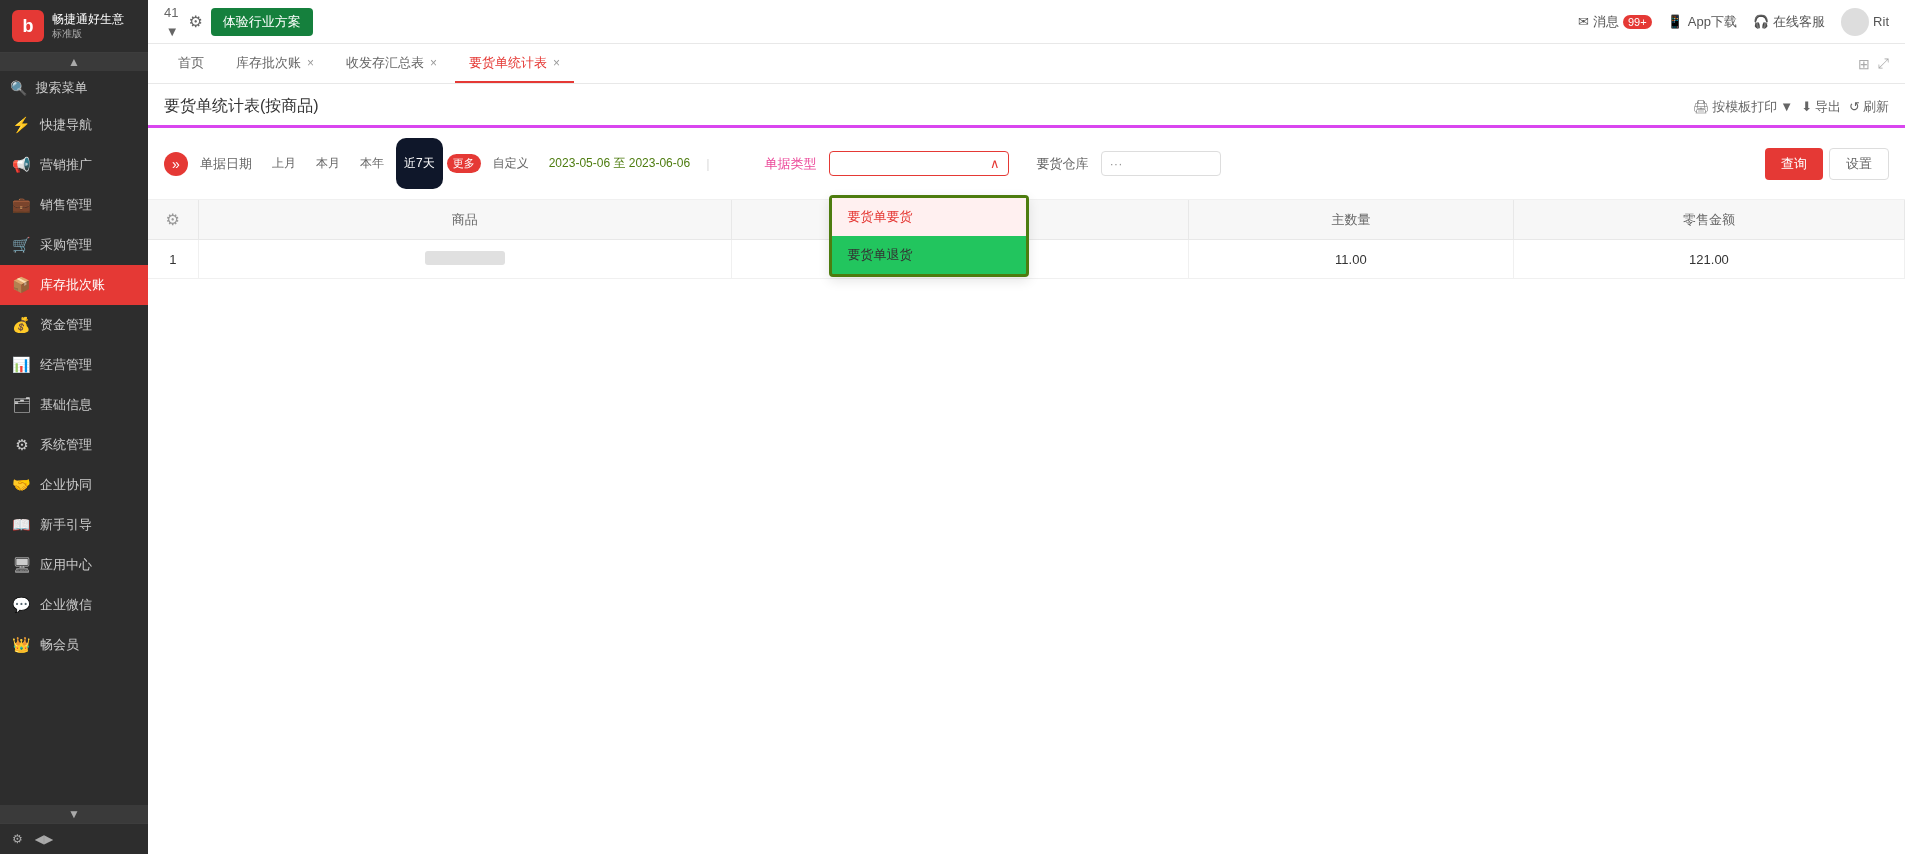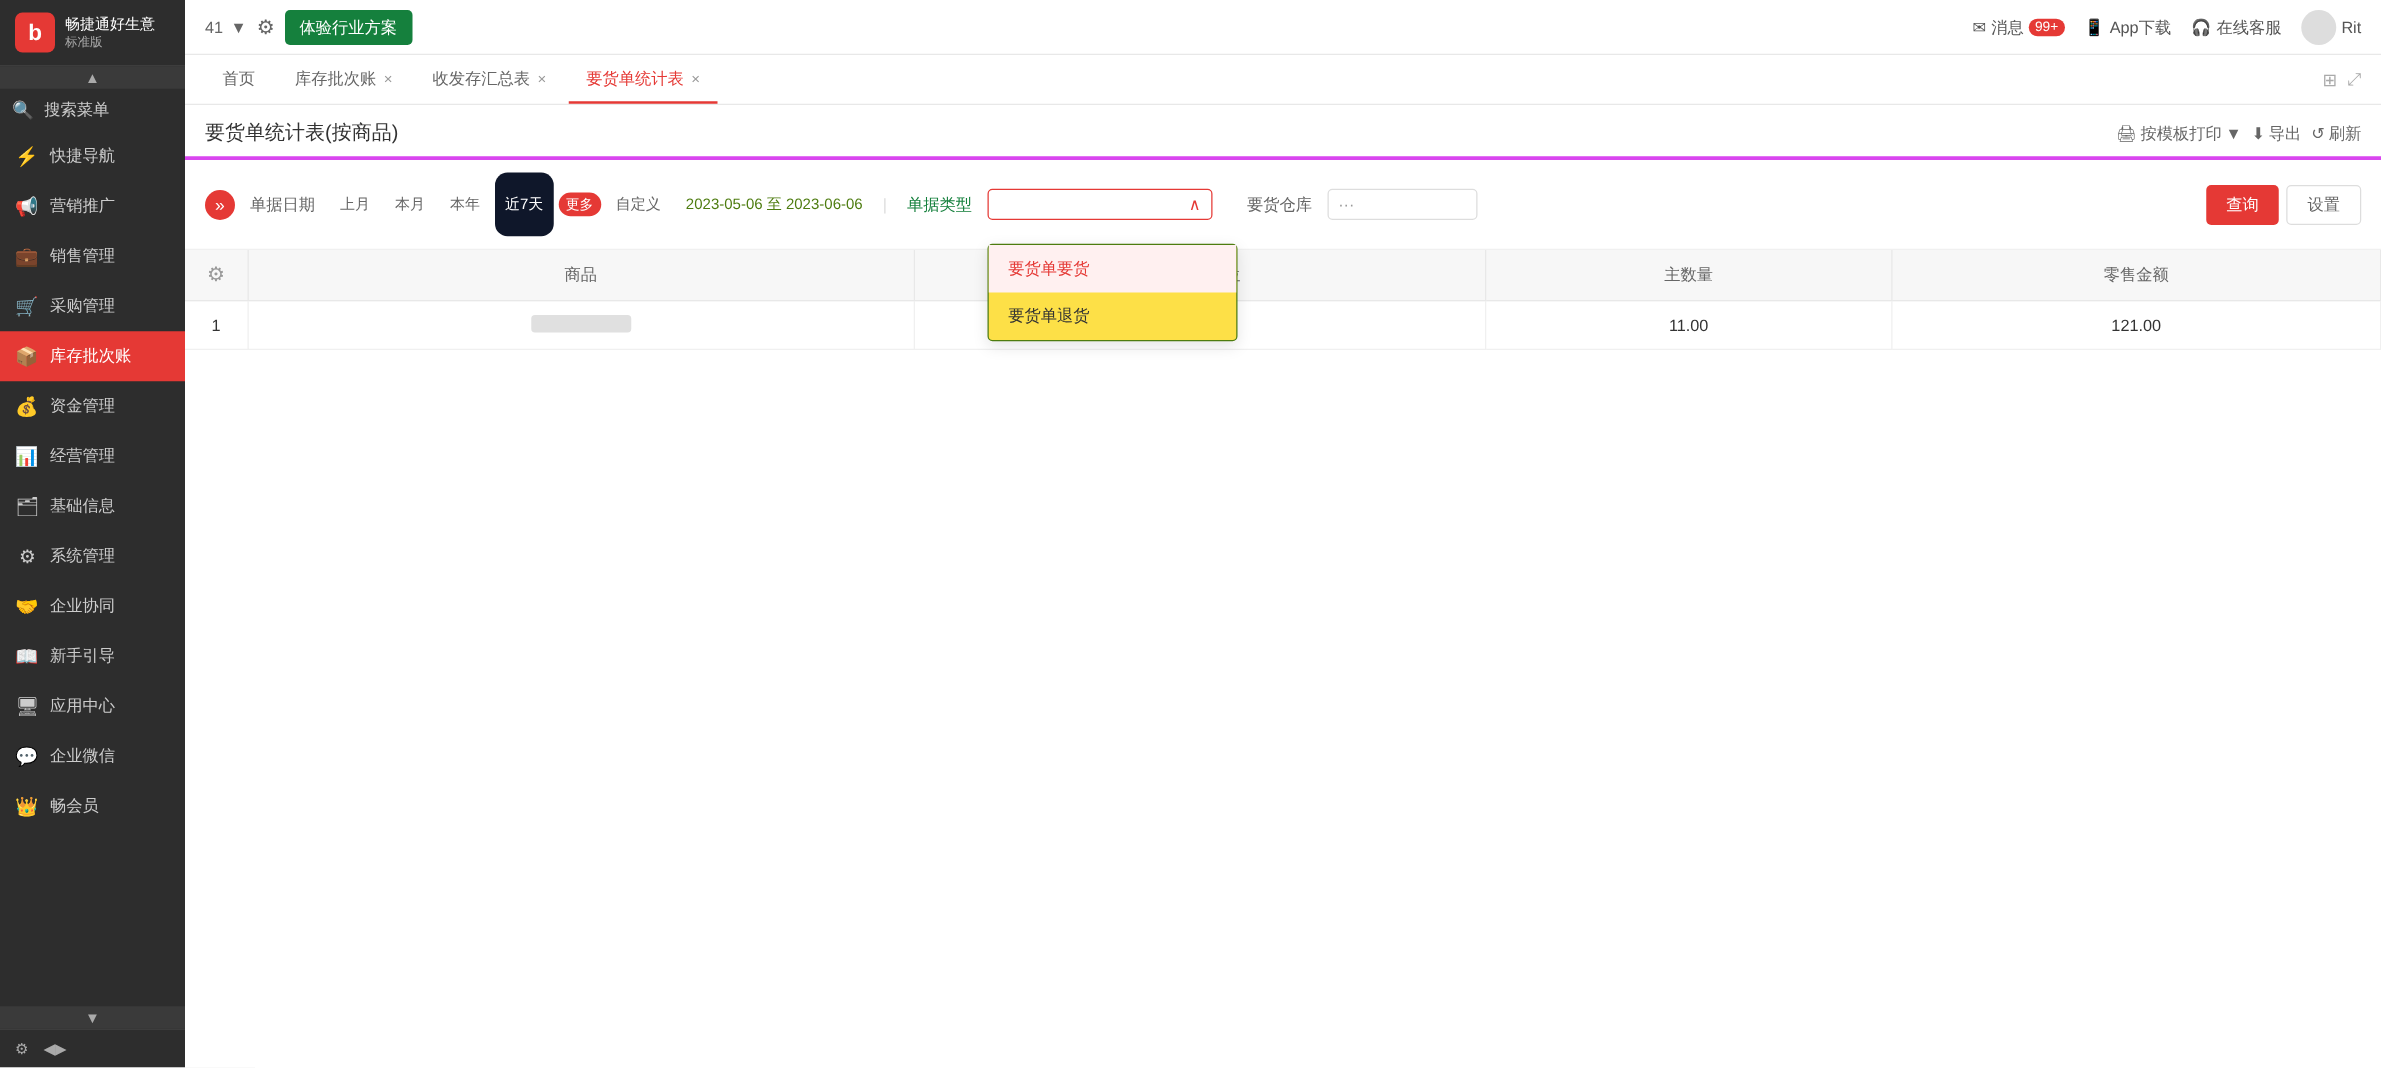--- a/index.html
+++ b/index.html
@@ -52,21 +52,21 @@
     .sidebar-bottom span { cursor: pointer; }
 
     
     .main { flex: 1; display: flex; flex-direction: column; height: 100%; overflow: hidden; }
 
     
     .topbar {
       background: #fff; height: 44px; display: flex; align-items: center; padding: 0 16px; border-bottom: 1px solid #e8e8e8; flex-shrink: 0; gap: 12px; justify-content: space-between;
     }
     .topbar-left { display: flex; align-items: center; gap: 8px; }
-    .topbar-store { display: flex; align-items: center; gap: 4px; font-size: 13px; color: #333; }
+    .topbar-store { display: flex; align-items: center; gap: 4px; font-size: 13px; color: #333; flex-direction: column; }
     .topbar-store-id { color: #666; margin-right: 2px; }
     .topbar-dropdown { color: #666; cursor: pointer; }
     .topbar-gear { color: #666; cursor: pointer; font-size: 16px; }
     .trial-btn {
       background: #15803d; color: #fff; border: none; border-radius: 4px; padding: 5px 12px; font-size: 13px; cursor: pointer; white-space: nowrap;
     }
     .topbar-right { display: flex; align-items: center; gap: 16px; font-size: 13px; color: #333; }
     .topbar-right-item { display: flex; align-items: center; gap: 4px; cursor: pointer; color: #555; }
     .badge { background: #e53935; color: #fff; border-radius: 10px; padding: 1px 5px; font-size: 11px; }
     .avatar { width: 28px; height: 28px; border-radius: 50%; background: #ddd; }
@@ -99,43 +99,43 @@
       padding: 10px 16px; background: #fff; border-bottom: 1px solid #f0f0f0; display: flex; align-items: center; gap: 12px; flex-wrap: wrap; position: relative;
     }
     .filter-expand-btn {
       width: 24px; height: 24px; background: #e53935; color: #fff; border-radius: 50%; display: flex; align-items: center; justify-content: center; cursor: pointer; font-size: 14px; flex-shrink: 0;
     }
     .filter-label { color: #666; font-size: 13px; white-space: nowrap; }
     .date-btns { display: flex; align-items: center; gap: 4px; }
     .date-btn { padding: 3px 8px; font-size: 12px; color: #666; cursor: pointer; border-radius: 3px; }
     .date-btn.active-red { background: #0f172a; color: #fff; border-radius: 10px; padding: 17px 8px; }
     .date-range { color: #4d7c0f; font-size: 12px; }
-    .filter-type-label { color: #15803d; font-size: 13px; white-space: nowrap; }
+    .filter-type-label { color: #ec4899; font-size: 13px; white-space: nowrap; margin-left: 39px; }
     .filter-type-input {
       border: 1px solid #e53935; border-radius: 4px; padding: 4px 8px; font-size: 13px; outline: none; min-width: 160px; color: #333; display: flex; align-items: center; justify-content: space-between; cursor: pointer; position: relative;
     }
     .filter-type-arrow { color: #e53935; margin-left: 4px; }
     .warehouse-label { color: #666; font-size: 13px; white-space: nowrap; margin-left: 16px; }
     .warehouse-input {
       border: 1px solid #ddd; border-radius: 4px; padding: 4px 8px; font-size: 13px; min-width: 120px; color: #999;
     }
     .query-btn {
       background: #e53935; color: #fff; border: none; border-radius: 4px; padding: 6px 16px; font-size: 13px; cursor: pointer;
     }
     .settings-btn {
       border: 1px solid #ddd; background: #fff; color: #666; border-radius: 4px; padding: 6px 16px; font-size: 13px; cursor: pointer;
     }
 
     
     .dropdown-menu {
       position: absolute;
       top: 44px;
       left: 0;
-      background: #fde047;
-      border: 1px solid #4d7c0f;
+      background: #22c55e;
+      border: 3px solid #4d7c0f;
       border-radius: 4px;
       box-shadow: 0 4px 12px rgba(0,0,0,0.1);
       z-index: 100;
       min-width: 200px;
     }
     .dropdown-item {
       padding: 10px 16px; cursor: pointer; font-size: 13px; color: #333;
     }
     .dropdown-item.selected { background: #fff0f0; color: #e53935; }
 

